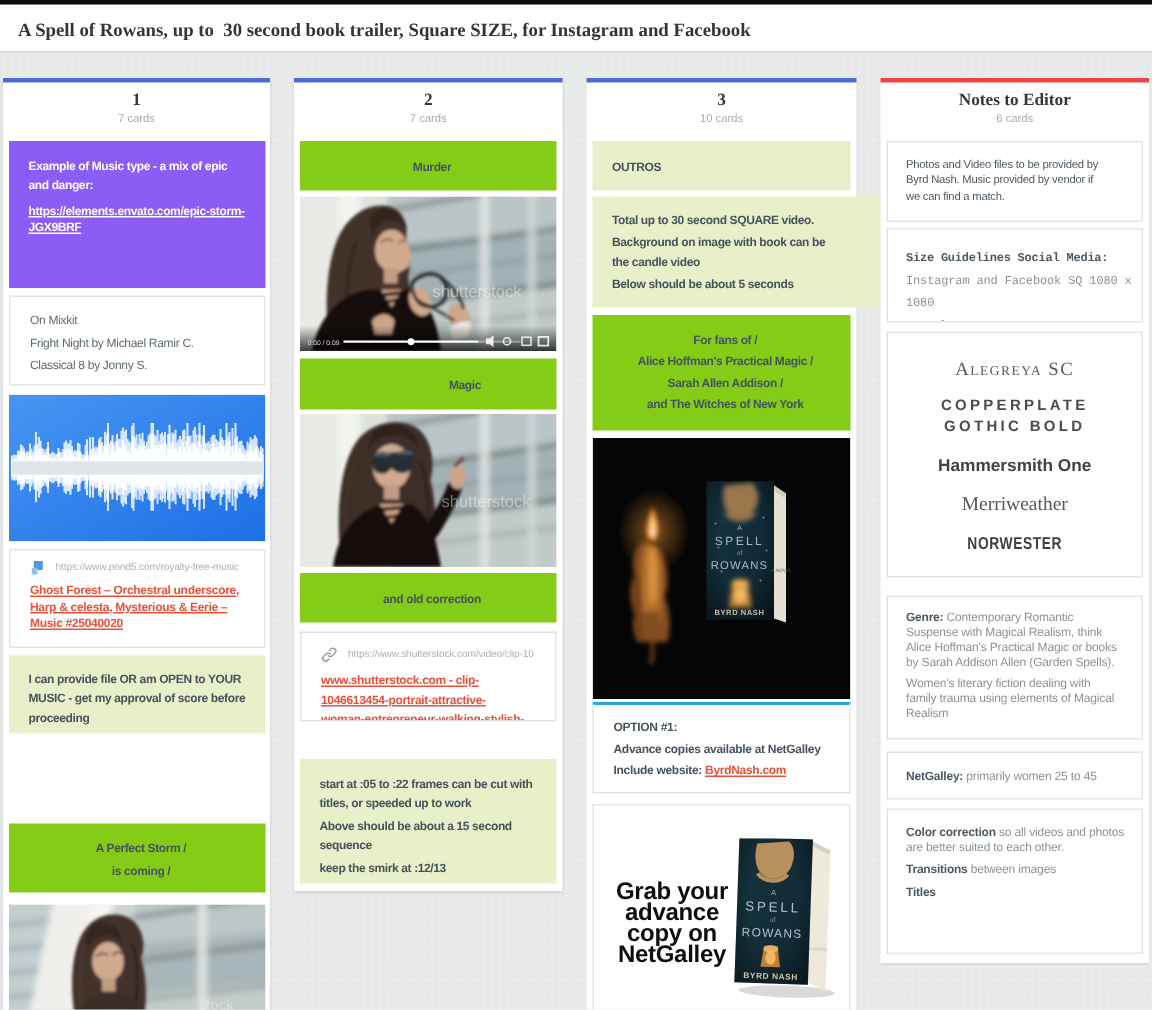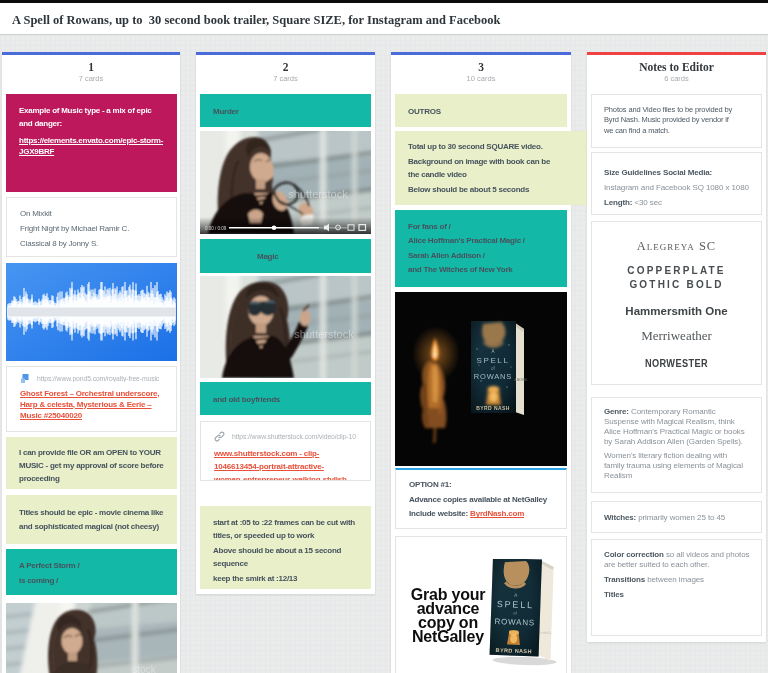--- a/index.html
+++ b/index.html
@@ -9,21 +9,21 @@
   background-size:5px 5px;}
 #topbar{position:absolute;left:0;top:0;width:768px;height:3px;background:#0c0c0a;z-index:5;}
 #header{position:absolute;left:0;top:3px;width:768px;height:31px;background:#ffffff;border-bottom:1px solid #cfcfcf;z-index:4;}
 #header .title{font-family:"Liberation Serif",serif;font-weight:bold;font-size:12.5px;color:#2e363c;position:absolute;left:12px;top:10px;}
 .col{position:absolute;top:52px;background:#fff;box-shadow:0 1px 2px rgba(0,0,0,.10);}
 .col .bar{position:absolute;left:0;top:0;width:100%;height:3px;}
 .colhead{position:absolute;top:9px;left:0;width:100%;text-align:center;}
 .colhead .num{font-family:"Liberation Serif",serif;font-weight:bold;font-size:11.5px;color:#33383c;line-height:13px;}
 .colhead .cnt{font-size:7.5px;color:#a6abaf;line-height:10px;}
 .card{position:absolute;left:4px;width:171px;box-sizing:border-box;overflow:hidden;}
-.tan{background:#14b8a6;}
+.tan{background:#84cc16;text-align:center;}
 .green{background:#e9efc8;}
 .whitecard{background:#fff;border:1px solid #e4e4e4;}
 .bt{font-weight:bold;color:#46535e;font-size:8px;letter-spacing:-0.25px;line-height:13px;}
 .card p{margin:0;padding:0;}
 .gurl{color:#adb2b6;font-size:6.8px;letter-spacing:-0.1px;white-space:nowrap;overflow:hidden;}
 .rl{color:#e8503a;font-weight:bold;font-size:8px;letter-spacing:-0.2px;text-decoration:underline;}
 .g4{color:#8a9299;font-size:8px;letter-spacing:-0.1px;line-height:10px;}
 .g4 b{color:#4c5963;letter-spacing:-0.15px;}
 svg{display:block;}
 </style></head>
@@ -75,21 +75,21 @@
     <div class="title">A Spell of Rowans, up to&nbsp; 30 second book trailer, Square SIZE, for Instagram and Facebook</div>
   </div>
 
 <div class="col" style="left:2px;width:178px;height:630px;">
   <div class="bar" style="background:#4a6cda;"></div>
   <div class="colhead">
       <div class="num">1</div>
       <div class="cnt">7 cards</div>
     </div>
 
-  <div class="card" style="top:41.5px;height:98.5px;background:#be185d;color:#fff;">
+  <div class="card" style="top:41.5px;height:98.5px;background:#8b5cf6;color:#fff;">
     <div class="bt" style="color:#fff;padding:10px 8px 0 13px;line-height:13.5px;">Example of Music type - a mix of epic<br>and danger:</div>
     <div class="bt" style="color:#fff;padding:4px 8px 0 13px;line-height:11px;text-decoration:underline;">https://elements.envato.com/epic-storm-<br>JGX9BRF</div>
   </div>
 
   <div class="card whitecard" style="top:145px;height:60px;">
     <div style="padding:8px 8px 0 13px;color:#5d6a73;font-size:8px;letter-spacing:-0.2px;line-height:15px;">On Mixkit<br>Fright Night by Michael Ramir C.<br>Classical 8 by Jonny S.</div>
   </div>
 
   <div class="card" style="top:211px;height:98px;">
       <svg width="171" height="98" viewBox="0 0 171 98">
@@ -108,23 +108,20 @@
         </svg>
     </div>
     <div class="gurl" style="position:absolute;left:30px;top:8px;width:134px;">https://www.pond5.com/royalty-free-music</div>
     <div class="rl" style="position:absolute;left:13px;top:21px;width:152px;line-height:11px;">Ghost Forest – Orchestral underscore,<br>Harp &amp; celesta, Mysterious &amp; Eerie –<br>Music #25040020</div>
   </div>
 
   <div class="card green" style="top:385px;height:52px;">
     <div class="bt" style="padding:9px 8px 0 13px;">I can provide file OR am OPEN to YOUR<br>MUSIC - get my approval of score before<br>proceeding</div>
   </div>
 
-  <div class="card green" style="top:443px;height:49px;">
-    <div class="bt" style="padding:11px 8px 0 13px;line-height:14px;">Titles should be epic - movie cinema like<br>and sophisticated magical (not cheesy)</div>
-  </div>
 
   <div class="card tan" style="top:497px;height:45.5px;">
     <div class="bt" style="padding:9px 8px 0 13px;line-height:15px;">A Perfect Storm /<br>is coming /</div>
   </div>
 
   <div class="card" style="top:550.5px;height:75px;">
       <svg width="171" height="75" viewBox="0 0 171 75">
 <rect width="171" height="75" fill="#cdd4d2"></rect>
 <g filter="url(#b2)">
  <rect x="-6" y="-6" width="42" height="87" fill="#c3ced0"></rect>
@@ -264,21 +261,21 @@
  <path d="M52,70 L70,67" stroke="#14100c" stroke-width="2"></path>
  <path d="M88,78 C94,68 100,58 103,49" stroke="#14100c" stroke-width="10" fill="none" stroke-linecap="round"></path>
  <ellipse cx="105" cy="42" rx="5.5" ry="8" fill="#cba58b"></ellipse>
  <path d="M103,35 L109,29" stroke="#5f4130" stroke-width="2"></path>
 </g>
 <text x="124" y="62" font-size="11" fill="#ffffff" opacity="0.42" text-anchor="middle">shutterstock</text>
 </svg>
     </div>
 
   <div class="card tan" style="top:329.5px;height:33.5px;">
-    <div class="bt" style="padding:11px 8px 0 13px;">and old boyfriends</div>
+    <div class="bt" style="padding:11px 8px 0 13px;">and old correction</div>
   </div>
 
   <div class="card whitecard" style="top:369px;height:60px;">
     <div style="position:absolute;left:13px;top:9px;">
       <svg width="11" height="11" viewBox="0 0 24 24">
           <path d="M10.6 13.4a4 4 0 0 0 5.7 0l4-4a4 4 0 1 0-5.7-5.7l-2 2M13.4 10.6a4 4 0 0 0-5.7 0l-4 4a4 4 0 1 0 5.7 5.7l2-2" fill="none" stroke="#9aa3a9" stroke-width="2.4" stroke-linecap="round"></path>
         </svg>
     </div>
     <div class="gurl" style="position:absolute;left:31px;top:11px;width:134px;">https://www.shutterstock.com/video/clip-10</div>
     <div class="rl" style="position:absolute;left:13px;top:25px;width:152px;line-height:13px;">www.shutterstock.com - clip-<br>1046613454-portrait-attractive-<br>woman-entrepreneur-walking-stylish-<br>dress</div>
@@ -403,42 +400,42 @@
   <div class="colhead">
       <div class="num">Notes to Editor</div>
       <div class="cnt">6 cards</div>
     </div>
 
   <div class="card whitecard" style="top:41.75px;height:53.75px;">
     <div style="padding:10px 6px 0 12px;font-weight:normal;color:#4c5963;font-size:7.5px;letter-spacing:-0.15px;line-height:10.5px;">Photos and Video files to be provided by<br>Byrd Nash. Music provided by vendor if<br>we can find a match.</div>
   </div>
 
   <div class="card whitecard" style="top:100px;height:63px;">
-    <div class="g4" style="padding:12px 6px 0 12px;line-height:15px;">
+    <div class="g4" style="padding:12px 6px 0 12px;line-height:15px;font-family:Liberation Mono, monospace;">
       <b>Size Guidelines Social Media:</b><br>Instagram and Facebook SQ 1080 x 1080<br><b>Length:</b> &lt;30 sec
     </div>
   </div>
 
   <div class="card whitecard" style="top:169px;height:164px;text-align:center;">
     <div style="margin-top:17px;font-family:'Liberation Serif',serif;font-variant:small-caps;font-size:12.5px;letter-spacing:1px;color:#565b5e;">Alegreya SC</div>
     <div style="margin-top:10px;font-weight:bold;font-size:10px;letter-spacing:2.2px;line-height:13.5px;color:#474c4f;">COPPERPLATE<br>GOTHIC BOLD</div>
     <div style="margin-top:14px;font-weight:bold;font-size:11.5px;color:#3f4447;">Hammersmith One</div>
     <div style="margin-top:11px;font-family:'Liberation Serif',serif;font-size:13px;color:#53585b;">Merriweather</div>
     <div style="margin-top:13px;font-weight:bold;font-size:11.5px;letter-spacing:.5px;color:#3c4144;transform:scaleX(.8);transform-origin:50% 50%;">NORWESTER</div>
   </div>
 
   <div class="card whitecard" style="top:345px;height:96px;">
     <div class="g4" style="padding:9px 6px 0 12px;">
       <p><b>Genre:</b> Contemporary Romantic<br>Suspense with Magical Realism, think<br>Alice Hoffman's Practical Magic or books<br>by Sarah Addison Allen (Garden Spells).</p>
       <p style="margin-top:4px;">Women's literary fiction dealing with<br>family trauma using elements of Magical<br>Realism</p>
     </div>
   </div>
 
   <div class="card whitecard" style="top:448.5px;height:32.5px;">
-    <div class="g4" style="padding:11px 6px 0 12px;"><b>Witches:</b> primarily women 25 to 45</div>
+    <div class="g4" style="padding:11px 6px 0 12px;"><b>NetGalley:</b> primarily women 25 to 45</div>
   </div>
 
   <div class="card whitecard" style="top:487px;height:97px;">
     <div class="g4" style="padding:10px 6px 0 12px;">
       <p><b>Color correction</b> so all videos and photos<br>are better suited to each other.</p>
       <p style="margin-top:5px;"><b>Transitions</b> between images</p>
       <p style="margin-top:5px;"><b>Titles</b></p>
     </div>
   </div>
 </div>

